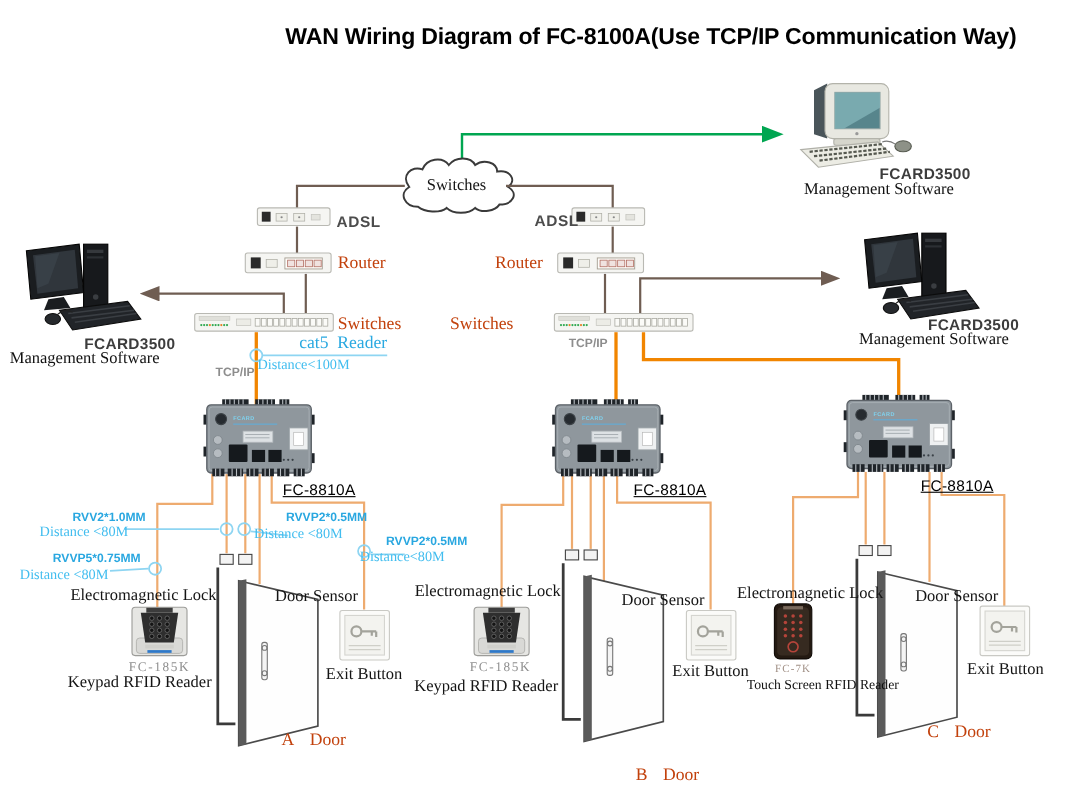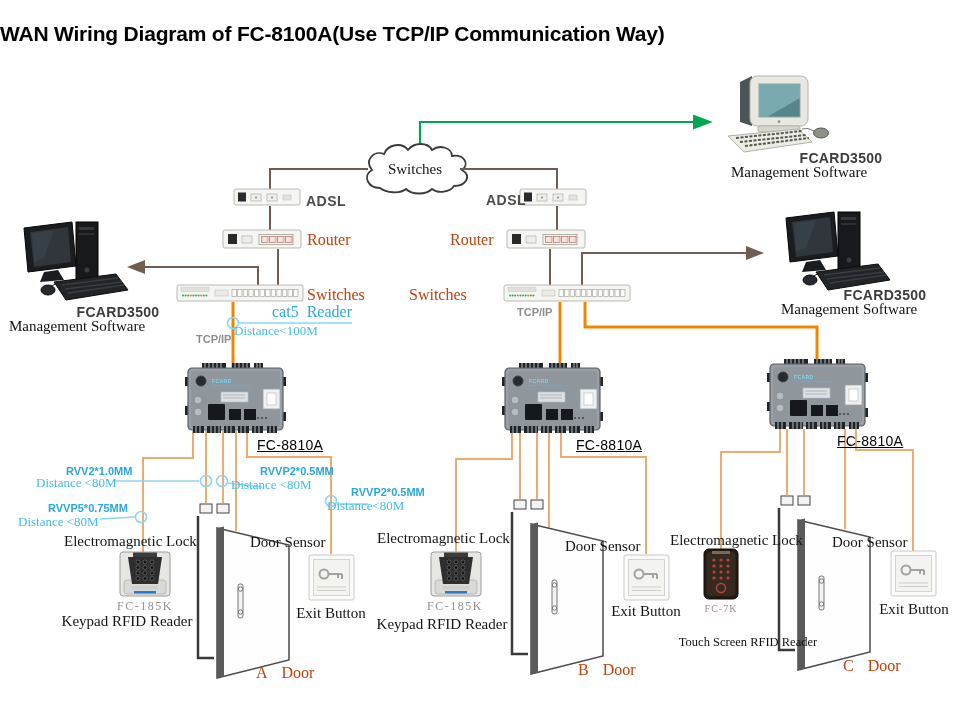--- a/index.html
+++ b/index.html
@@ -14,21 +14,21 @@
   .adsl{font:bold 14px "Liberation Sans",sans-serif;color:#4c4c4c;letter-spacing:.5px;text-align:right;}
   .tcpip{font:bold 11px "Liberation Sans",sans-serif;color:#8d8d8d;}
   .cyanb{font:bold 11px "Liberation Sans",sans-serif;color:#29a7e0;}
   .cyans{font:13px "Liberation Serif",serif;color:#41bdef;}
   .cat5{font:16px "Liberation Serif",serif;color:#2aa9e1;}
   .fcname{font:bold 14px "Liberation Sans",sans-serif;color:#3c3c3c;letter-spacing:.3px;margin-left:44px;}
   .mgmt{font:15px "Liberation Serif",serif;color:#111;}
   .model{font:14px "Liberation Sans",sans-serif;color:#000000;letter-spacing:.3px;text-decoration:underline;}
   .graymodel{font:12px "Liberation Serif",serif;color:#8f8f8f;letter-spacing:1.5px;}
   .graymodel-sm{font:10px "Liberation Serif",serif;color:#a08f85;letter-spacing:1px;}
-  .smallserif{font:12.5px "Liberation Serif",serif;color:#111;margin-top:20px;}
+  .smallserif{font:12.5px "Liberation Serif",serif;color:#111;}
   .brand{font:bold 5px "Liberation Sans",sans-serif;color:#7fd3f0;letter-spacing:.4px;}
   .doorgap{display:inline-block;width:14px;}
 </style>
 </head>
 <body>
 
 <div id="stage">
 
 <svg width="980" height="726" viewBox="0 0 980 726">
   <defs>
@@ -298,21 +298,21 @@
   <use href="#doordev" x="512" y="508"></use>
   <use href="#doordev" x="779" y="504"></use>
   <use href="#keypaddev" x="120" y="552"></use>
   <use href="#keypaddev" x="431" y="552"></use>
   <use href="#touchdev" x="704" y="549"></use>
   <use href="#exitdev" x="309" y="555"></use>
   <use href="#exitdev" x="624" y="555"></use>
   <use href="#exitdev" x="891" y="551"></use>
 </svg>
 
-<div class="lbl title" style="left:0px;top:22px;width:924px;text-align:left">WAN Wiring Diagram of FC-8100A(Use TCP/IP Communication Way)</div>
+<div class="lbl title" style="left:0px;top:22px;width:924px;text-align:right">WAN Wiring Diagram of FC-8100A(Use TCP/IP Communication Way)</div>
 
 <div class="lbl serif ctr" style="left:415px;top:161px">Switches</div>
 
 <div class="lbl adsl" style="left:306px;top:193px">ADSL</div>
 <div class="lbl adsl" style="left:486px;top:192px">ADSL</div>
 
 <div class="lbl serif16" style="left:307px;top:231px">Router</div>
 <div class="lbl serif16" style="left:450px;top:231px">Router</div>
 
 <div class="lbl serif16" style="left:307px;top:286px">Switches</div>
@@ -358,21 +358,21 @@
 <div class="lbl serif ctr" style="left:331px;top:605px">Exit Button</div>
 <div class="lbl graymodel ctr" style="left:145px;top:599px">FC-185K</div>
 <div class="lbl serif ctr" style="left:127px;top:613px">Keypad RFID Reader</div>
 <div class="lbl serif16" style="left:256px;top:664px"><span>A</span><span class="doorgap"></span><span>Door</span></div>
 
 <div class="lbl serif" style="left:377px;top:530px">Electromagnetic Lock</div>
 <div class="lbl serif" style="left:565px;top:538px">Door Sensor</div>
 <div class="lbl serif ctr" style="left:646px;top:603px">Exit Button</div>
 <div class="lbl graymodel ctr" style="left:455px;top:599px">FC-185K</div>
 <div class="lbl serif ctr" style="left:442px;top:616px">Keypad RFID Reader</div>
-<div class="lbl serif16" style="left:578px;top:661px"><span>B</span><span class="doorgap"></span><span>Door</span></div>
+<div class="lbl serif16" style="left:578px;top:696px"><span>B</span><span class="doorgap"></span><span>Door</span></div>
 
 <div class="lbl serif" style="left:670px;top:532px">Electromagnetic Lock</div>
 <div class="lbl serif" style="left:832px;top:534px">Door Sensor</div>
 <div class="lbl serif ctr" style="left:914px;top:601px">Exit Button</div>
 <div class="lbl graymodel-sm ctr" style="left:721px;top:603px">FC-7K</div>
 <div class="lbl smallserif ctr" style="left:748px;top:615px">Touch Screen RFID Reader</div>
 <div class="lbl serif16" style="left:843px;top:657px"><span>C</span><span class="doorgap"></span><span>Door</span></div>
 
 </div>
 

